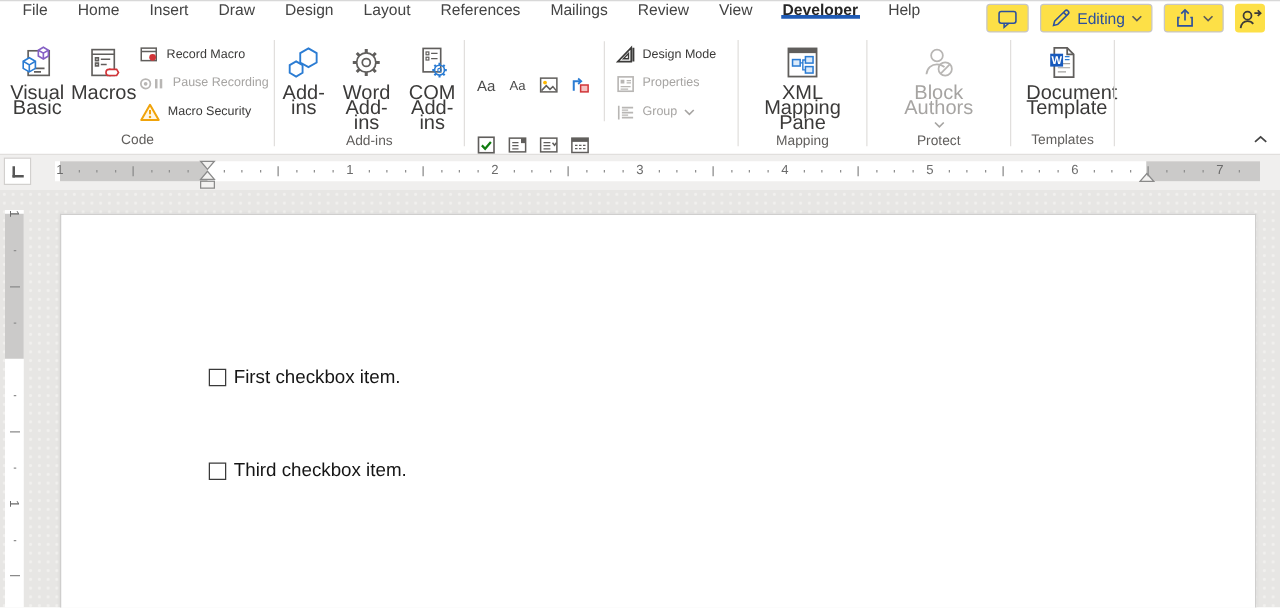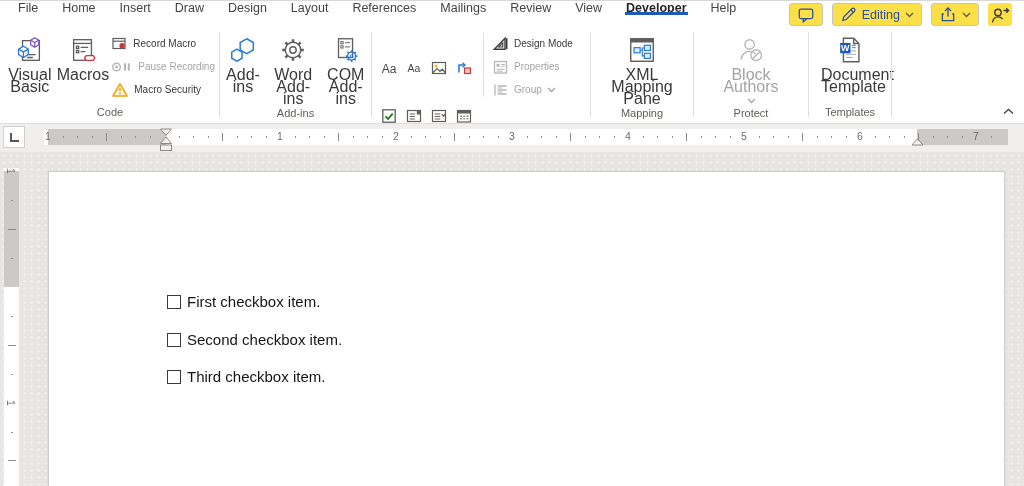--- a/index.html
+++ b/index.html
@@ -577,22 +577,18 @@
       <div class="vdot" style="top: 205.7px;"></div>
       <span class="vnum" style="top: 234.6px;">1</span>
       <div class="vdot" style="top: 263.5px;"></div>
       <div class="vdash" style="top: 292.4px;"></div>
     </div>
   <div class="page">
       <div class="cbrow" style="top: 121px;">
         <span class="cbbox"></span>
         <span class="cbtext">First checkbox item.</span>
       </div>
-      <div class="cbrow" style="top: 159px;">
-        <span class="cbbox"></span>
-        <span class="cbtext">Second checkbox item.</span>
-      </div>
       <div class="cbrow" style="top: 196px;">
         <span class="cbbox"></span>
         <span class="cbtext">Third checkbox item.</span>
       </div>
     </div>
 </div>
 
 </body></html>

